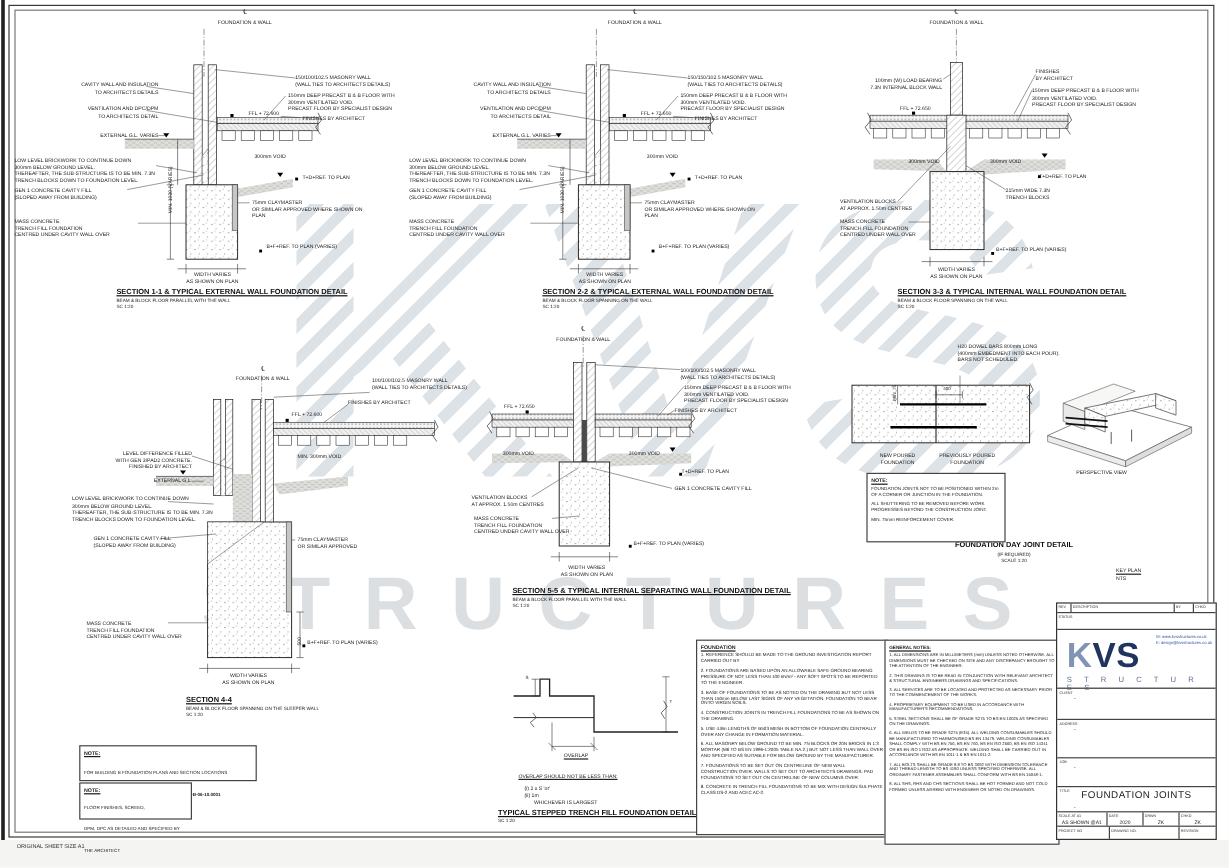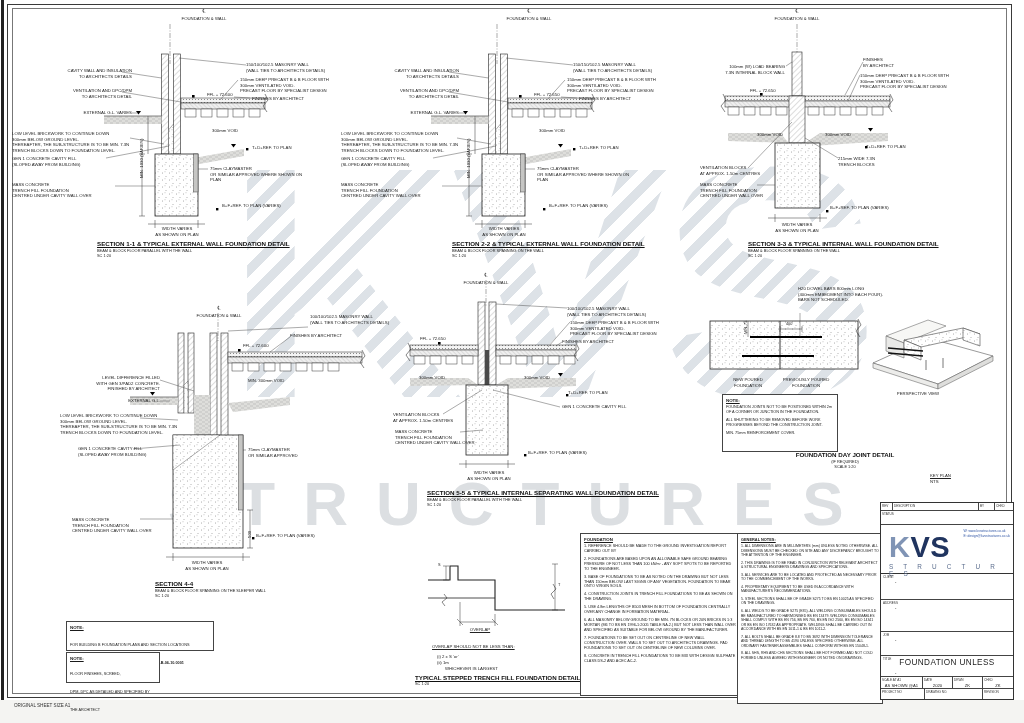--- a/index.html
+++ b/index.html
@@ -627,21 +627,21 @@
     <div class="row" style="top:97px;height:32px">
       <span class="lab" style="position:absolute;left:2px;top:1px">ADDRESS</span>
       <span class="dash" style="position:absolute;left:14px;top:5px">-</span>
     </div>
     <div class="row" style="top:129px;height:24px">
       <span class="lab" style="position:absolute;left:2px;top:1px">JOB</span>
       <span class="dash" style="position:absolute;left:14px;top:5px">-</span>
     </div>
     <div class="row" style="top:153px;height:21px">
       <span class="lab" style="position:absolute;left:2px;top:1px">TITLE</span>
-      <div class="ttl">FOUNDATION UNLESS</div>
+      <div class="ttl">FOUNDATION JOINTS</div>
       <span class="dash" style="position:absolute;left:14px;top:14px">-</span>
     </div>
     <div class="row" style="top:174px;height:12px">
       <div class="cell" style="left:0;width:42px">
         <span class="lab">SCALE AT A1</span>
         <div class="val">AS SHOWN @A1</div>
       </div>
       <div class="cell" style="left:42px;width:30px">
         <span class="lab">DATE</span>
         <div class="val">2020</div>

